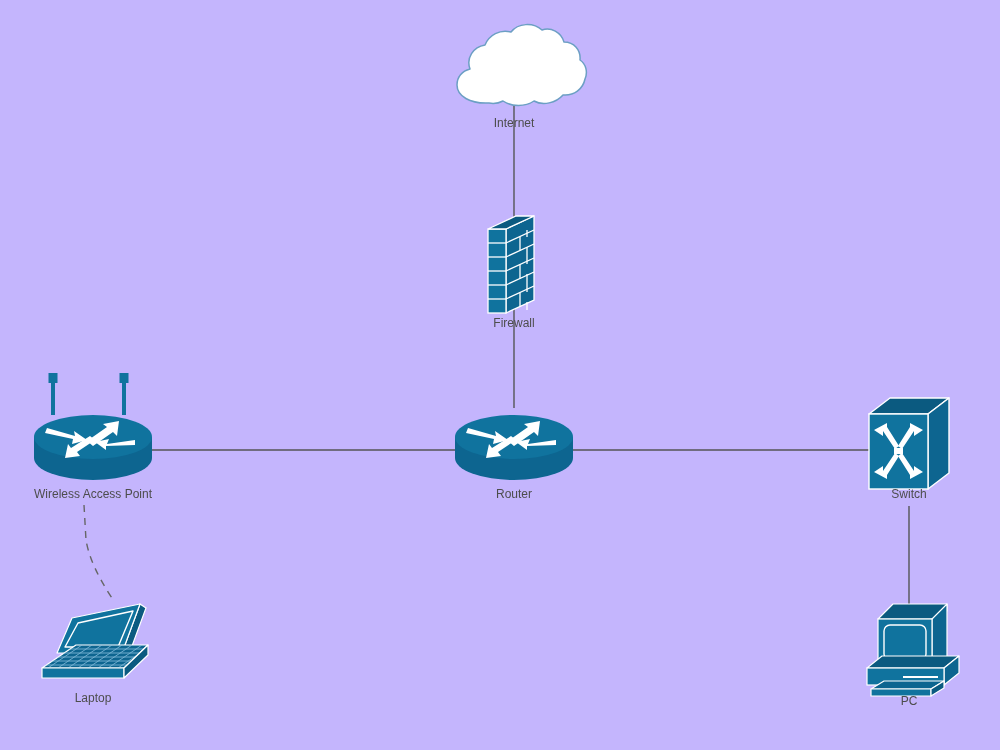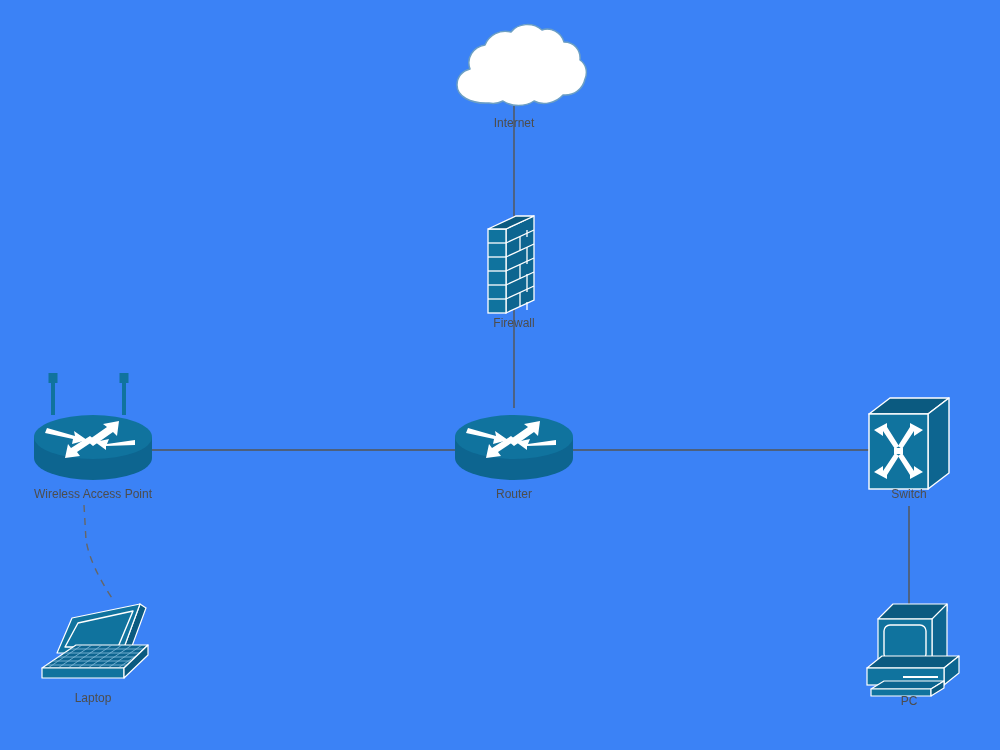--- a/index.html
+++ b/index.html
@@ -9,21 +9,21 @@
     background: #ffffff;
   }
   body {
     font-family: "Liberation Sans", sans-serif;
     -webkit-font-smoothing: antialiased;
   }
   #canvas {
     position: relative;
     width: 1000px;
     height: 750px;
-    background: #3b82f6;
+    background: #c4b5fd;
     overflow: hidden;
   }
   #diagram-svg {
     position: absolute;
     left: 0;
     top: 0;
     width: 1000px;
     height: 750px;
     display: block;
   }

